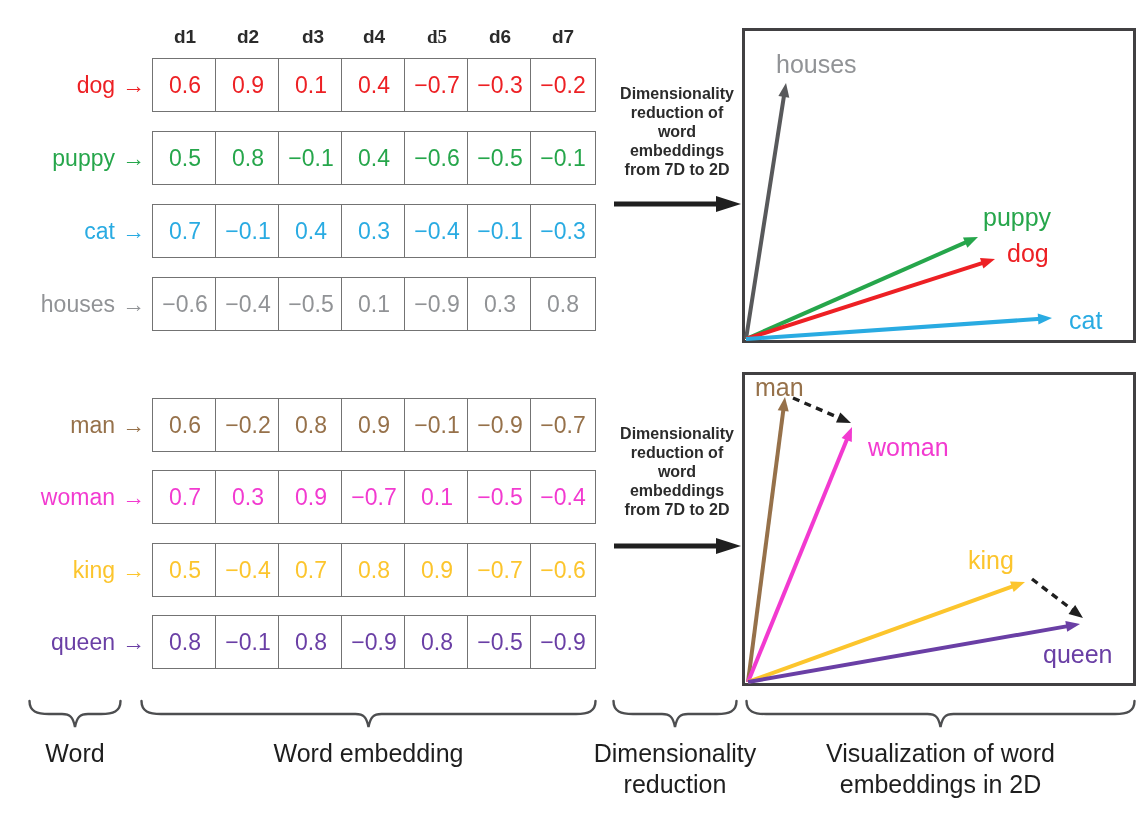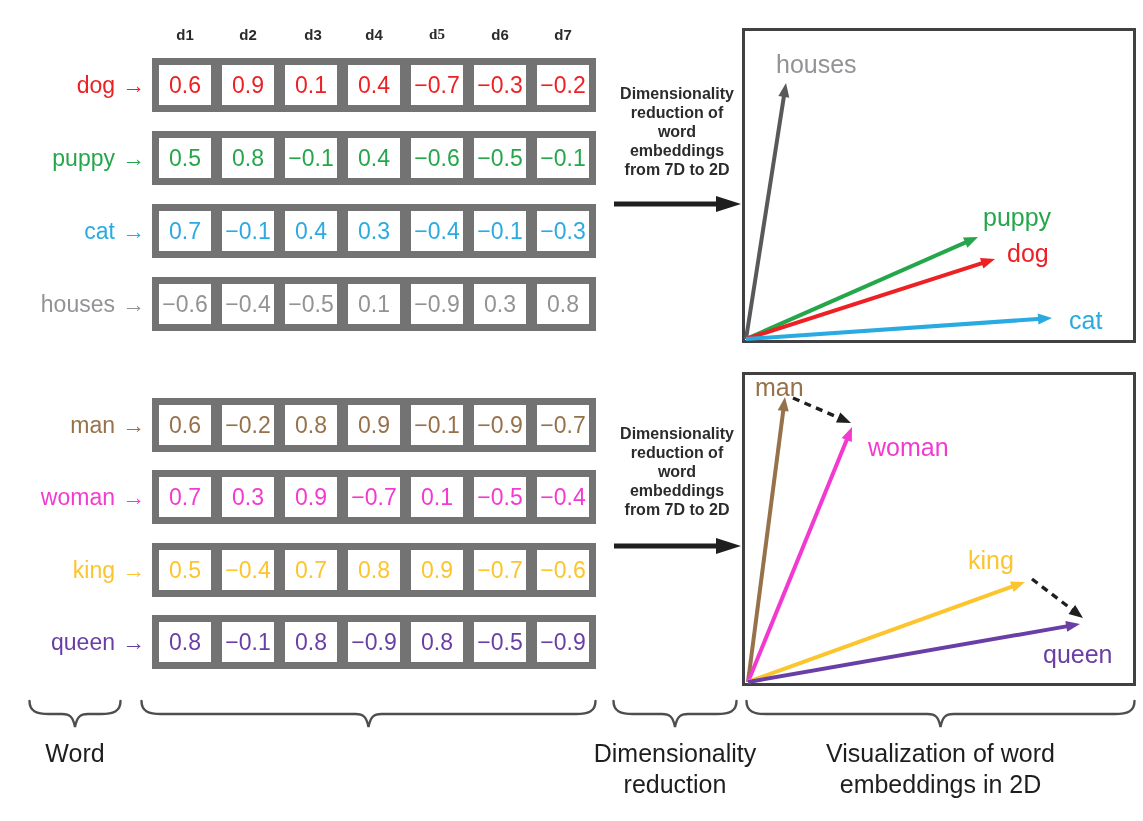--- a/index.html
+++ b/index.html
@@ -9,41 +9,41 @@
     width: 1143px;
     height: 821px;
     background: #ffffff;
     font-family: "Liberation Sans", sans-serif;
     overflow: hidden;
   }
   .dim-header {
     position: absolute;
     width: 66px;
     text-align: center;
-    font-size: 15px;
+    font-size: 19px;
     font-weight: bold;
     color: #2b2b2b;
   }
   .word-label {
     position: absolute;
     left: 0;
     width: 145px;
     height: 54px;
     display: flex;
     align-items: center;
     justify-content: flex-end;
     gap: 7px;
     font-size: 23px;
   }
   .cell {
     position: absolute;
     width: 66px;
     height: 54px;
     box-sizing: border-box;
-    border: 7px solid #737373;
+    border: 1px solid #737373;
     background: #ffffff;
     display: flex;
     align-items: center;
     justify-content: center;
     font-size: 23px;
   }
   .red-text {
     position: absolute;
     font-size: 16px;
     line-height: 19px;
@@ -217,20 +217,21 @@
     <div class="vec-label" style="left:868px;top:433px;color:#f23ad0;">woman</div>
     <div class="vec-label" style="left:968px;top:546px;color:#fcc52d;">king</div>
     <div class="vec-label" style="left:1043px;top:640px;color:#6a3fa5;">queen</div>
     <svg class="brace" viewBox="0 0 94 34" style="left:28px;top:698px;width:94px;height:34px;">
       <path d="M 1.5,3 C 1.5,13.5 9,16 21,16 L 34,16 C 42,16 45,19 47,29 C 49,19 52,16 60,16 L 73,16 C 85,16 92.5,13.5 92.5,3" fill="none" stroke="#4d4e50" stroke-width="2.4" stroke-linecap="round"></path>
     </svg>
     <div class="caption" style="left:-17px;top:738px;width:184px;">Word</div>
     <svg class="brace" viewBox="0 0 457 34" style="left:140px;top:698px;width:457px;height:34px;">
       <path d="M 1.5,3 C 1.5,13.5 9,16 21,16 L 215.5,16 C 223.5,16 226.5,19 228.5,29 C 230.5,19 233.5,16 241.5,16 L 436,16 C 448,16 455.5,13.5 455.5,3" fill="none" stroke="#4d4e50" stroke-width="2.4" stroke-linecap="round"></path>
     </svg>
+    <div class="caption" style="left:95px;top:738px;width:547px;">Word embedding</div>
     <svg class="brace" viewBox="0 0 126 34" style="left:612px;top:698px;width:126px;height:34px;">
       <path d="M 1.5,3 C 1.5,13.5 9,16 21,16 L 50,16 C 58,16 61,19 63,29 C 65,19 68,16 76,16 L 105,16 C 117,16 124.5,13.5 124.5,3" fill="none" stroke="#4d4e50" stroke-width="2.4" stroke-linecap="round"></path>
     </svg>
     <div class="caption" style="left:567px;top:738px;width:216px;">Dimensionality
 reduction</div>
     <svg class="brace" viewBox="0 0 391 34" style="left:745px;top:698px;width:391px;height:34px;">
       <path d="M 1.5,3 C 1.5,13.5 9,16 21,16 L 182.5,16 C 190.5,16 193.5,19 195.5,29 C 197.5,19 200.5,16 208.5,16 L 370,16 C 382,16 389.5,13.5 389.5,3" fill="none" stroke="#4d4e50" stroke-width="2.4" stroke-linecap="round"></path>
     </svg>
     <div class="caption" style="left:700px;top:738px;width:481px;">Visualization of word
 embeddings in 2D</div>

